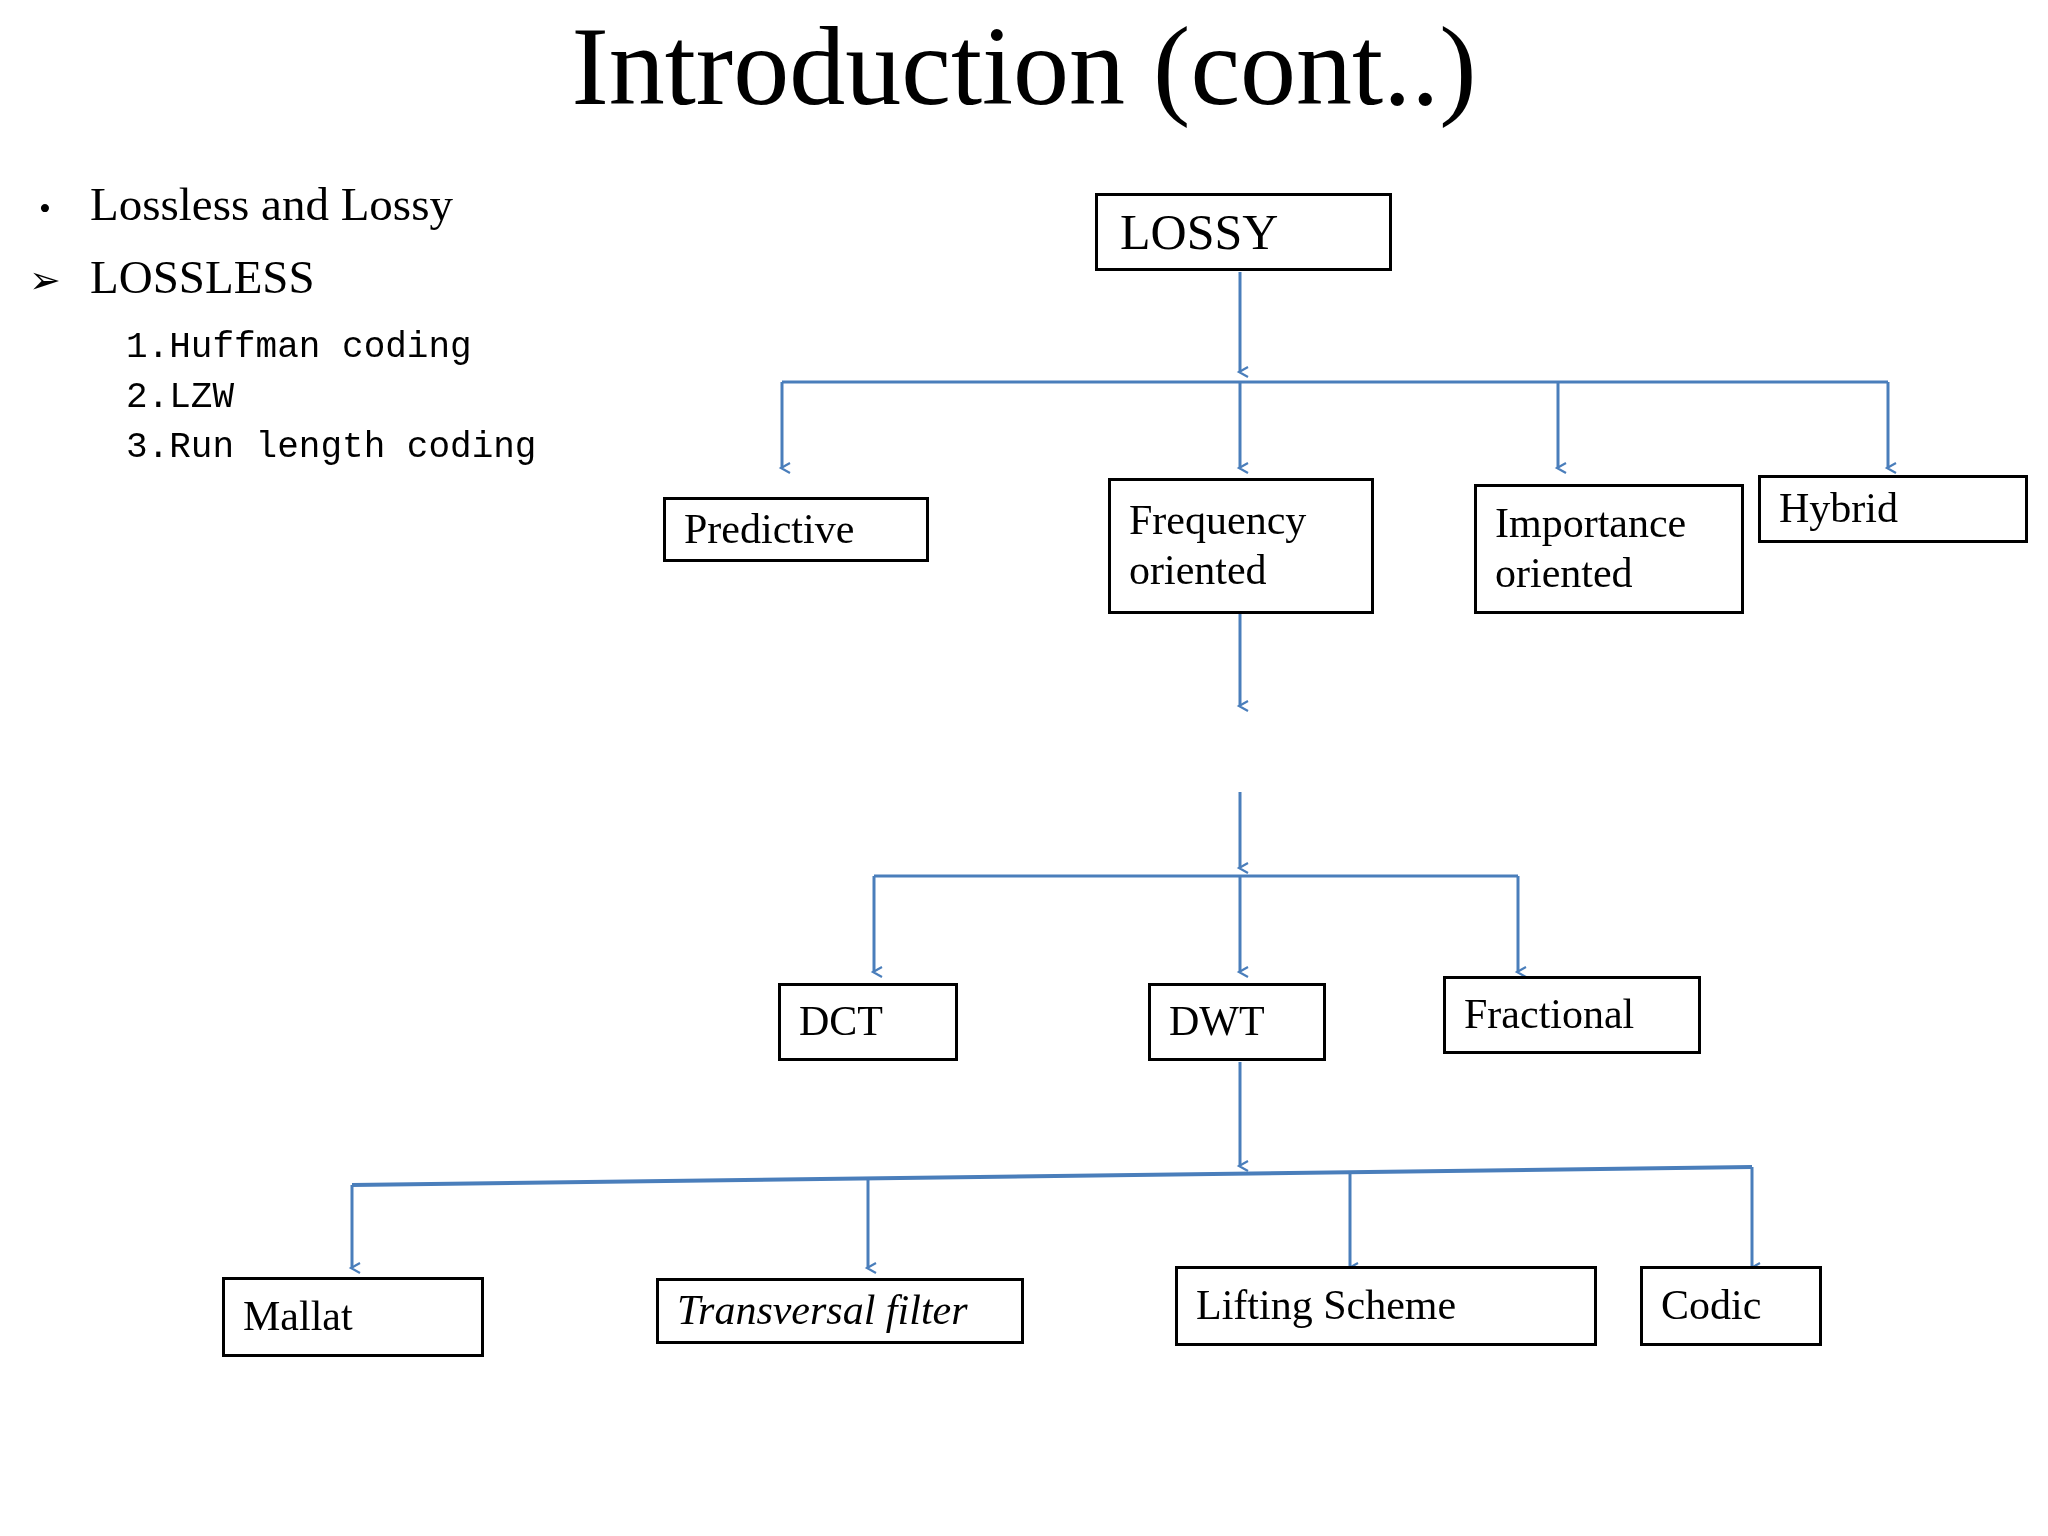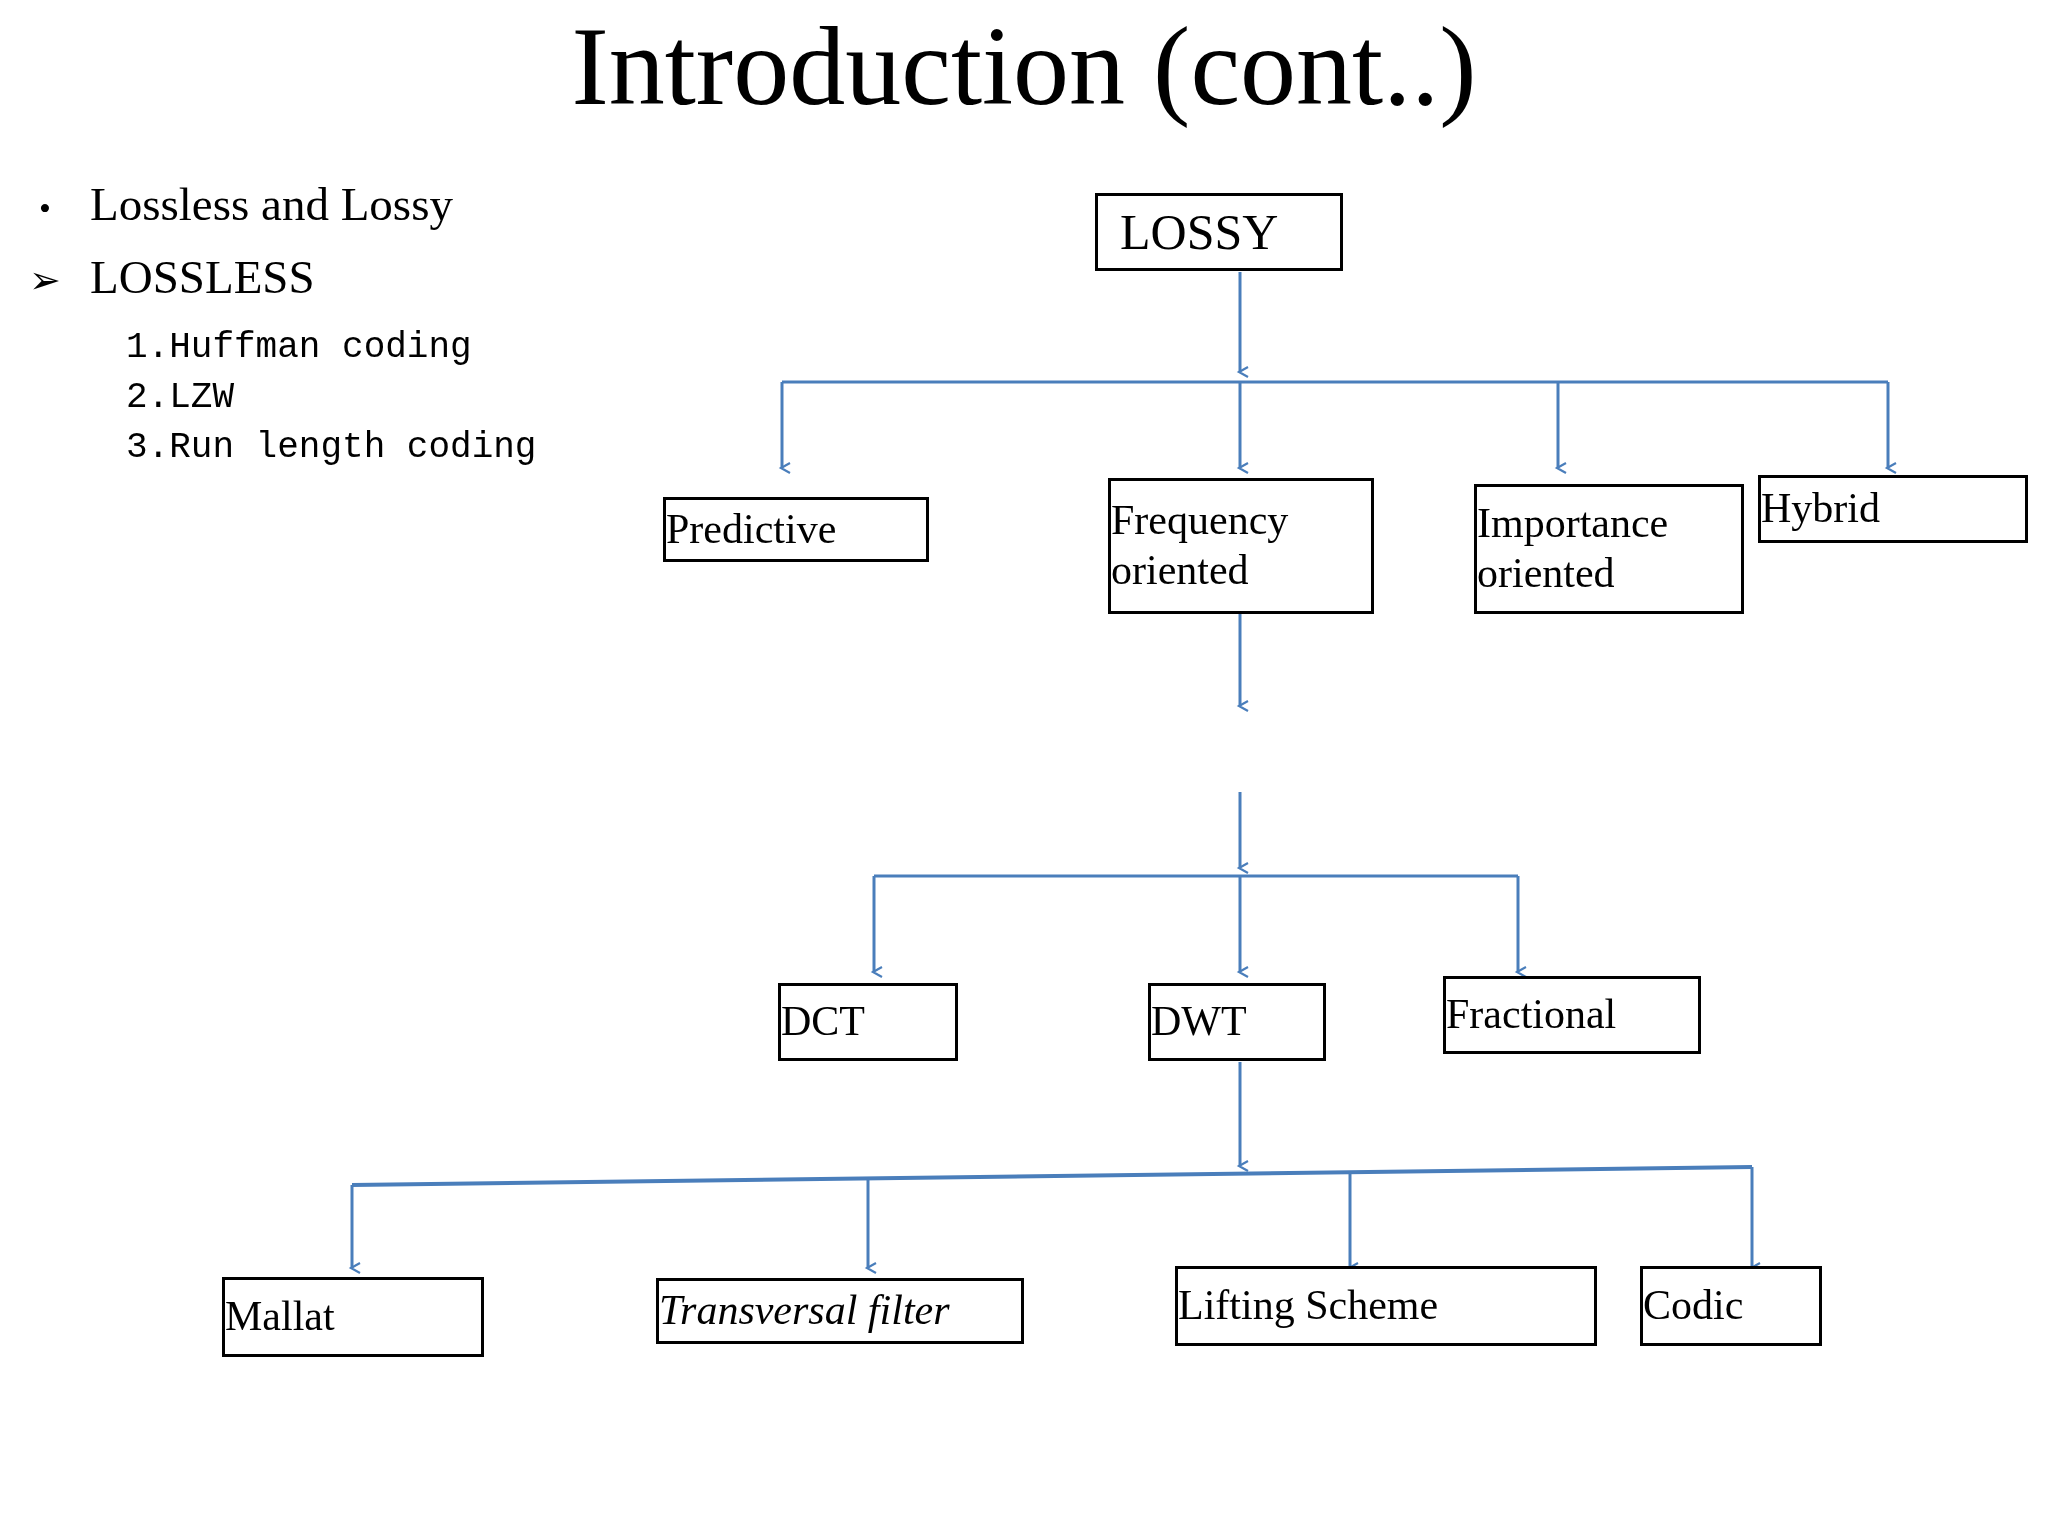--- a/index.html
+++ b/index.html
@@ -76,20 +76,21 @@
     width: 2048px;
     height: 1536px;
   }
   .node {
     position: absolute;
     box-sizing: border-box;
     border: 3px solid #000000;
     background: #ffffff;
     display: flex;
     align-items: center;
+    padding-left: 18px;
     font-size: 42px;
     line-height: 1.18;
     color: #000000;
   }
   .node.two-line { align-items: center; }
   .node-label { display: block; white-space: pre-line; }
 
   #connectors {
     position: absolute;
     left: 0;
@@ -154,21 +155,21 @@
 
         <line x1="1240" y1="1062" x2="1240" y2="1166" marker-end="url(#ah)"></line>
         <line x1="352" y1="1185" x2="1752" y2="1167" stroke-width="4"></line>
         <line x1="352" y1="1185" x2="352" y2="1268" marker-end="url(#ah)"></line>
         <line x1="868" y1="1178" x2="868" y2="1268" marker-end="url(#ah)"></line>
         <line x1="1350" y1="1172" x2="1350" y2="1268" marker-end="url(#ah)"></line>
         <line x1="1752" y1="1167" x2="1752" y2="1268" marker-end="url(#ah)"></line>
       </g>
     </svg>
 
-    <div class="node" style="left:1095px; top:193px; width:248px; height:78px; justify-content:flex-start; padding-left:22px; font-size:50px;">
+    <div class="node" style="left:1095px; top:193px; width:297px; height:78px; justify-content:flex-start; padding-left:22px; font-size:50px;">
       <span class="node-label">LOSSY</span>
     </div>
 
     <div class="node" style="left:663px; top:497px; width:266px; height:65px;">
       <span class="node-label">Predictive</span>
     </div>
 
     <div class="node two-line" style="left:1108px; top:478px; width:266px; height:136px;">
       <span class="node-label">Frequency
 oriented</span>

